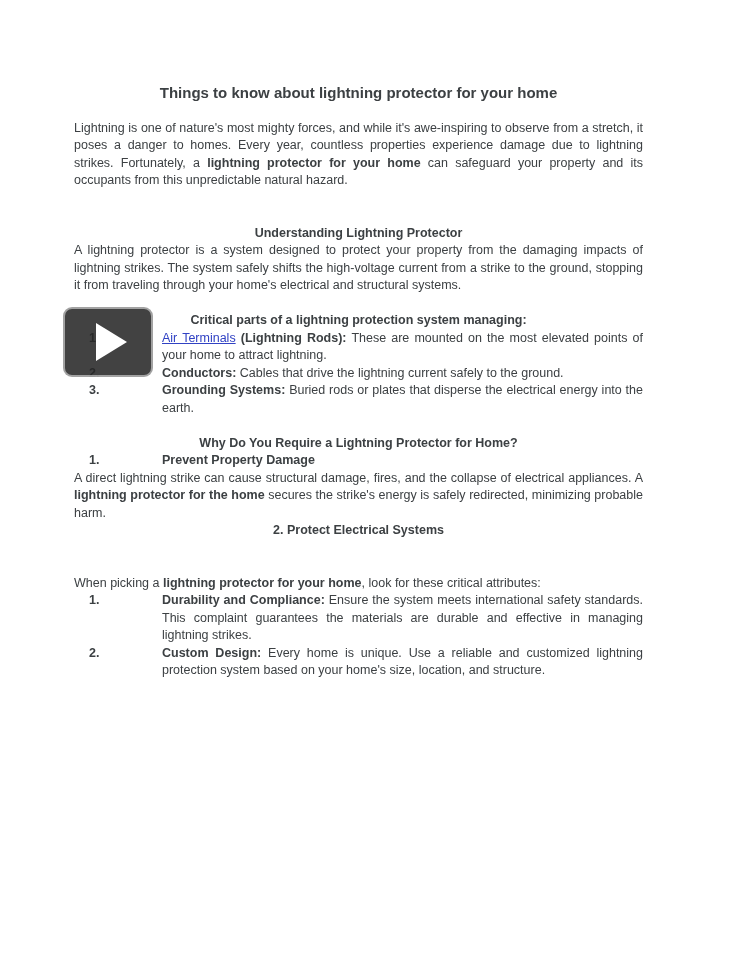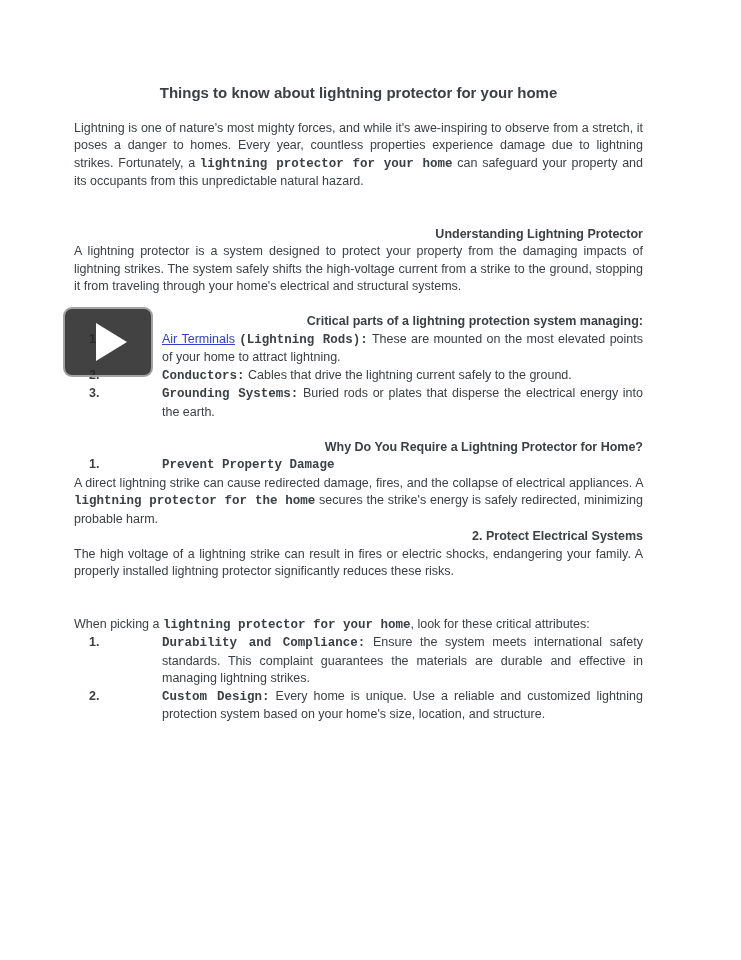--- a/index.html
+++ b/index.html
@@ -17,23 +17,23 @@
     font-size:12.5px;
     line-height:17.5px;
   }
   .title{
     font-weight:bold;
     font-size:15px;
     line-height:18px;
     text-align:center;
   }
   .para{text-align:justify;}
-  .heading{font-weight:bold;text-align:right;}
+  .heading{font-weight:bold;text-align:center;}
   .spacer{height:17.5px;}
-  .b{font-weight:bold;font-family:Liberation Mono, monospace;}
+  .b{font-weight:bold;}
   a.link{
     color:var(--link,#3142c4);
     text-decoration:underline;
     cursor:pointer;
   }
   .list{width:100%;}
   .li{display:flex;}
   .li .num{
     flex:none;
     width:29px;
@@ -91,23 +91,22 @@
         </div>
       </div>
       <div class="spacer"></div>
       <div class="heading"><span>Why Do You Require a Lightning Protector for Home?</span></div>
       <div class="list">
         <div class="li">
           <span class="num">1.</span>
           <span class="content"><span class="b">Prevent Property Damage</span></span>
         </div>
       </div>
-      <div class="para"><span>A direct lightning strike can cause redirected damage, fires, and the collapse of electrical appliances. A </span><span class="b">lightning protector for the home</span><span> secures the strike's energy is safely redirected, minimizing probable harm.</span></div>
+      <div class="para"><span>A direct lightning strike can cause structural damage, fires, and the collapse of electrical appliances. A </span><span class="b">lightning protector for the home</span><span> secures the strike's energy is safely redirected, minimizing probable harm.</span></div>
       <div class="heading"><span>2. Protect Electrical Systems</span></div>
-      <div class="para"><span>The high voltage of a lightning strike can result in fires or electric shocks, endangering your family. A properly installed lightning protector significantly reduces these risks.</span></div>
       <div class="spacer" style="height: 35px;"></div>
       <div class="para"><span>When picking a </span><span class="b">lightning protector for your home</span><span>, look for these critical attributes:</span></div>
       <div class="list">
         <div class="li">
           <span class="num">1.</span>
           <span class="content"><span class="b">Durability and Compliance:</span><span> Ensure the system meets international safety standards. This complaint guarantees the materials are durable and effective in managing lightning strikes.</span></span>
         </div>
         <div class="li">
           <span class="num">2.</span>
           <span class="content"><span class="b">Custom Design:</span><span> Every home is unique. Use a reliable and customized lightning protection system based on your home's size, location, and structure.</span></span>

